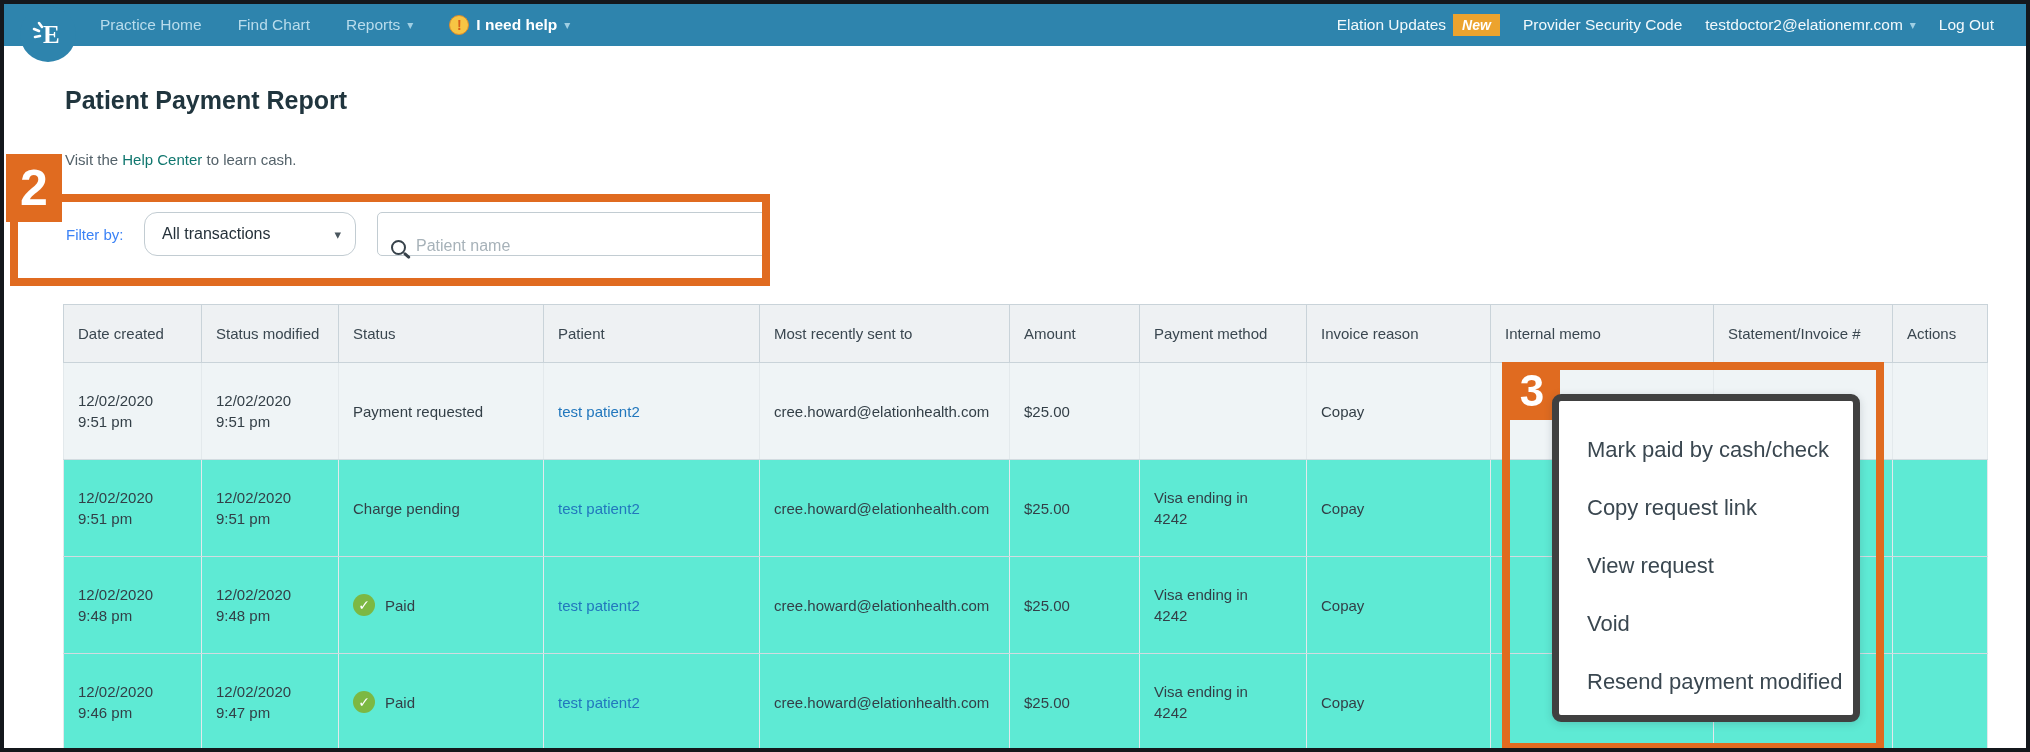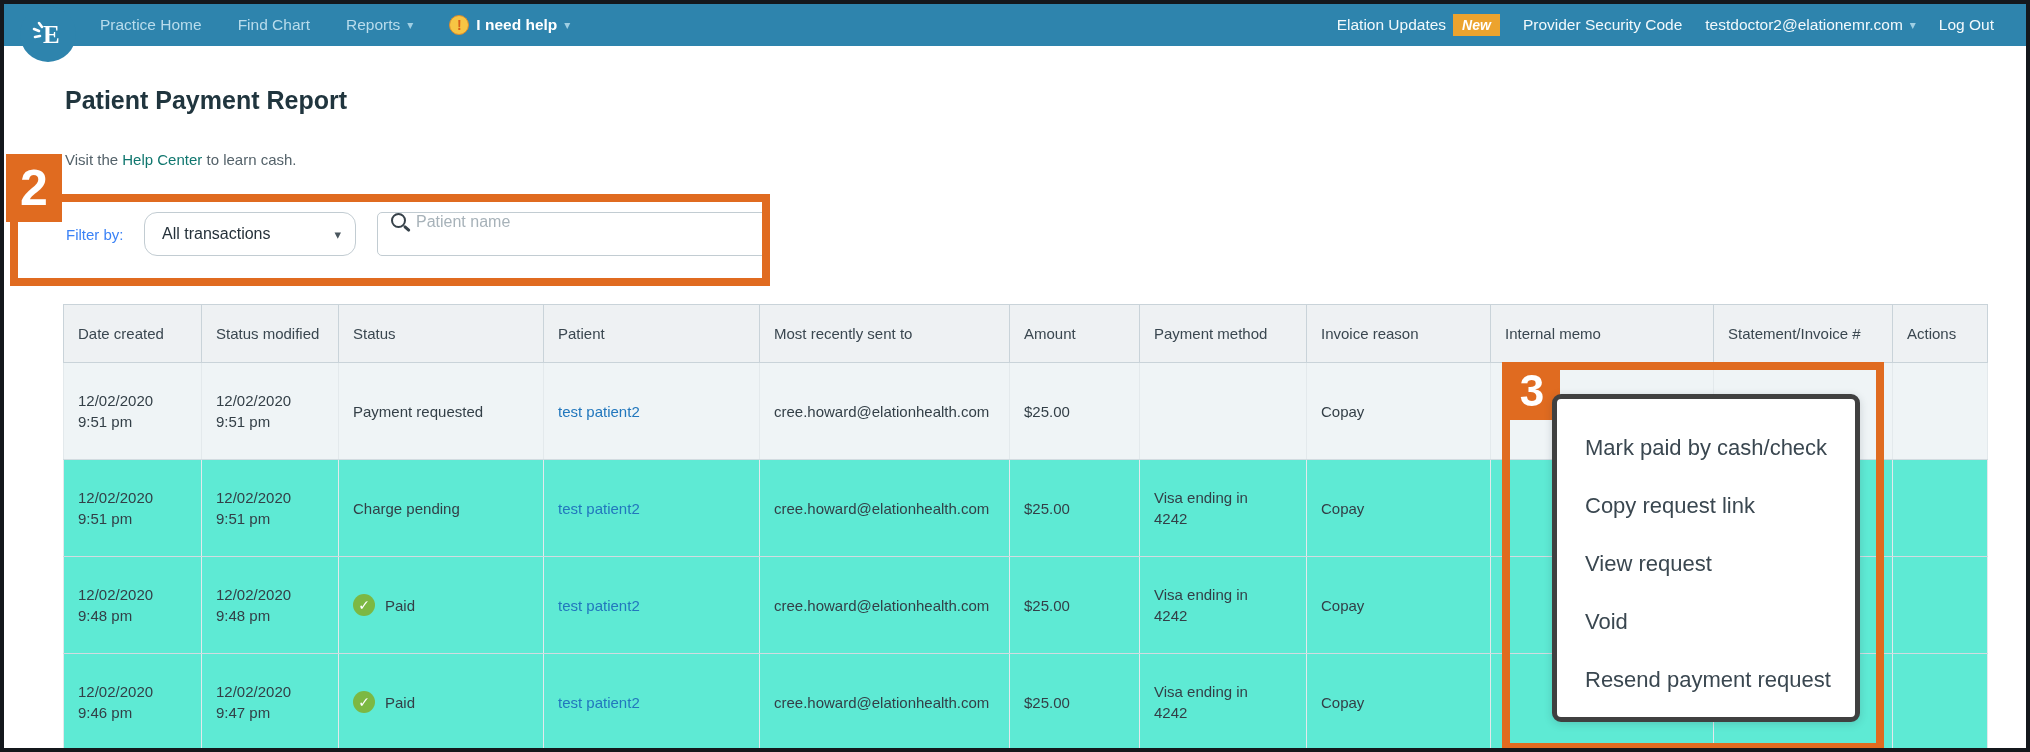--- a/index.html
+++ b/index.html
@@ -29,42 +29,42 @@
   .badge3 { left:1500px; top:358px; width:56px; height:58px; font-size:44px; z-index:22; }
   .ann-box { position:absolute; border:8px solid #e06b20; background:transparent; z-index:19; }
   .box2 { left:6px; top:190px; width:760px; height:92px; }
   .box3 { left:1498px; top:358px; width:382px; height:389px; z-index:21; }
 
   
   .filter-label { position:absolute; left:62px; top:222px; font-size:15px; color:#3b82f6; }
   .dropdown { position:absolute; left:140px; top:208px; width:212px; height:44px; background:#fff; border:1px solid #c2ccd2; border-radius:13px; display:flex; align-items:center; padding:0 14px 0 17px; cursor:pointer; }
   .dropdown-value { font-size:16px; color:#25313a; font-weight:500; flex:1; }
   .dropdown .dd-caret { color:#4a565e; font-size:13px; }
-  .searchbox { position:absolute; left:373px; top:208px; width:390px; height:44px; background:#fff; border:1px solid #c2ccd2; border-radius:5px; display:flex; align-items:flex-start; padding:0 10px 0 13px; }
+  .searchbox { position:absolute; left:373px; top:208px; width:390px; height:44px; background:#fff; border:1px solid #c2ccd2; border-radius:5px; display:flex; align-items:flex-end; padding:0 10px 0 13px; }
   .mag-icon { width:15px; height:15px; border:2.5px solid #37424a; border-radius:50%; position:relative; margin-right:10px; flex:none; }
   .mag-icon::after { content:""; position:absolute; width:8px; height:2.5px; background:#37424a; right:-7px; bottom:-3px; transform:rotate(42deg); border-radius:2px; }
   .searchbox input { border:none; outline:none; flex:1; font-size:16px; color:#25313a; font-family:inherit; background:transparent; }
   .searchbox input::placeholder { color:#a7b2b9; }
 
   
   table.report { position:absolute; left:59px; top:300px; border-collapse:collapse; table-layout:fixed; width:1924px; background:#5eead4; }
   table.report th { background:#eef1f3; border:1px solid #c9d3d9; font-weight:400; font-size:15px; color:#3a4750; text-align:left; padding:8px 14px; height:58px; vertical-align:middle; }
   table.report td { border-left:1px solid #e3e9ec; border-right:1px solid #e3e9ec; border-top:1px solid #d2dbe0; border-bottom:1px solid #d2dbe0; font-size:15px; color:#333f47; padding:8px 14px; height:97px; vertical-align:middle; line-height:21px; }
   table.report { border:1px solid #c4cfd6; }
   tr.highlight td { background:#eff4f6; }
   td.amount { text-align:left; padding-right:17px; }
   .patient-link { color:#2277bd; text-decoration:none; cursor:pointer; }
   .email { word-break:break-all; max-width:224px; }
   .wrap-narrow { max-width:116px; }
   .datecell { max-width:100px; }
   .status-wrap { display:flex; align-items:center; gap:10px; }
   .paid-icon { width:22px; height:22px; border-radius:50%; background:#7cb843; color:#fff; font-size:14px; font-weight:700; display:flex; align-items:center; justify-content:center; flex:none; }
 
   
-  .ctx-menu { position:absolute; left:1548px; top:390px; width:308px; height:328px; background:#fff; border:5px solid #404040; border-radius:9px; box-shadow:0 2px 8px rgba(40,50,60,.18); z-index:23; padding-top:20px; }
+  .ctx-menu { position:absolute; left:1548px; top:390px; width:308px; height:328px; background:#fff; border:7px solid #404040; border-radius:9px; box-shadow:0 2px 8px rgba(40,50,60,.18); z-index:23; padding-top:20px; }
   .ctx-item { height:58px; display:flex; align-items:center; padding-left:28px; font-size:22px; color:#3a4750; cursor:pointer; white-space:nowrap; }
 </style>
 </head>
 <body>
 
 <div class="screen">
 
   <div class="navbar">
     <div class="logo-bulge">
       <svg width="36" height="36" viewBox="0 0 36 36">
@@ -254,16 +254,16 @@
     </tbody>
   </table>
 
   <div class="ann-box box3"></div>
   <div class="ann-badge badge3">3</div>
   <div class="ctx-menu">
     <div class="ctx-item">Mark paid by cash/check</div>
     <div class="ctx-item">Copy request link</div>
     <div class="ctx-item">View request</div>
     <div class="ctx-item">Void</div>
-    <div class="ctx-item">Resend payment request</div>
+    <div class="ctx-item">Resend payment modified</div>
   </div>
 
 </div>
 
 </body></html>

